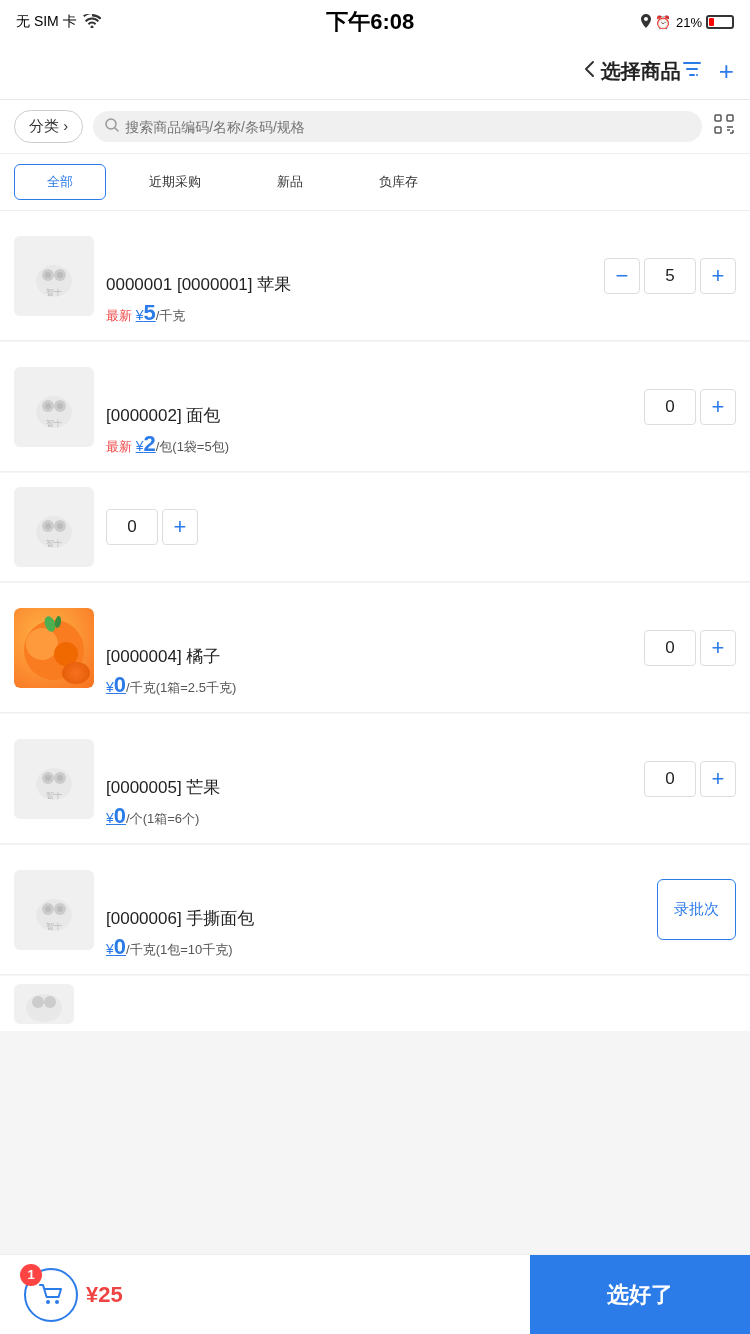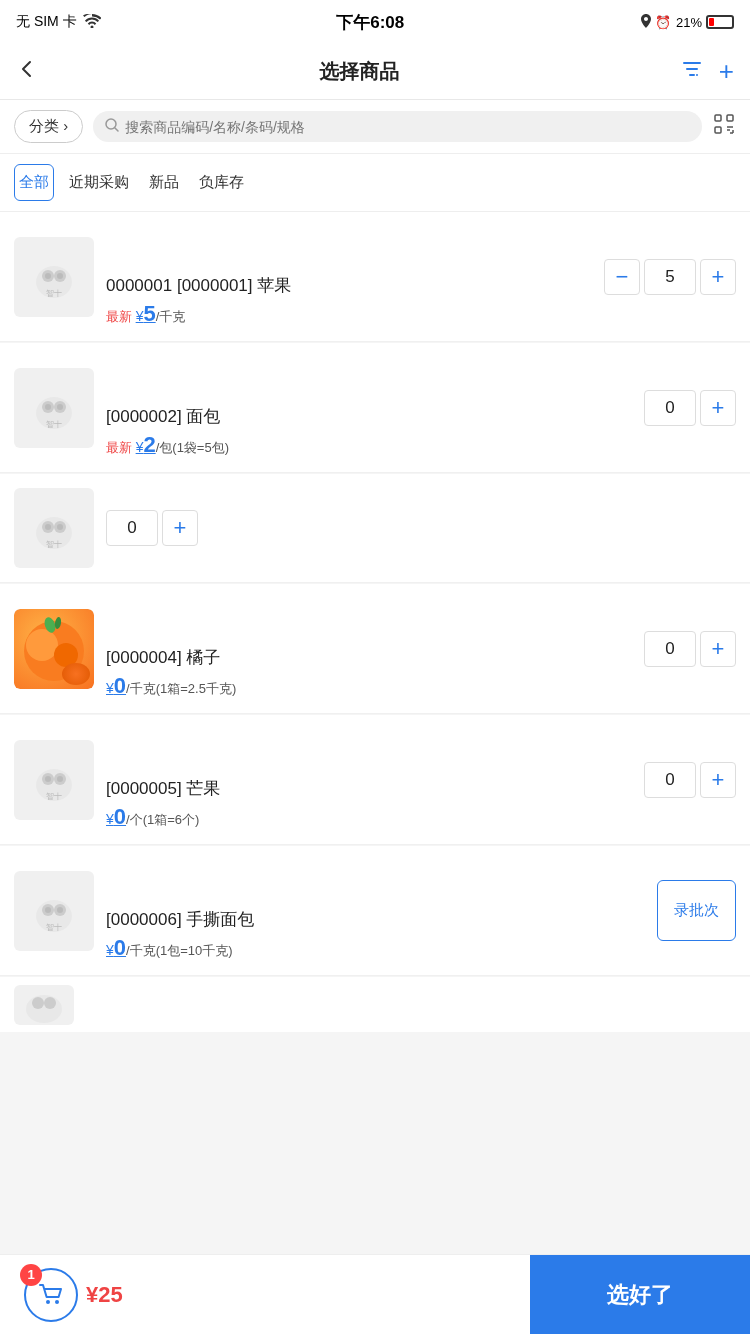--- a/index.html
+++ b/index.html
@@ -17,34 +17,34 @@
       background: #fff;
       height: 44px;
       display: flex;
       align-items: center;
       justify-content: space-between;
       padding: 0 16px;
       font-size: 15px;
       font-weight: 500;
     }
     .status-left { display: flex; align-items: center; gap: 6px; font-size: 14px; }
-    .status-center { font-size: 17px; font-weight: 600; }
+    .status-center { font-size: 22px; font-weight: 600; }
     .status-right { display: flex; align-items: center; gap: 4px; font-size: 13px; }
     .battery-bar {
       width: 28px; height: 14px; border: 2px solid #333; border-radius: 3px; position: relative; display: inline-flex; align-items: center; padding: 1px;
     }
     .battery-fill { width: 21%; height: 100%; background: #f00; border-radius: 1px; }
 
     
     .nav-bar {
       background: #fff;
       height: 56px;
       display: flex;
       align-items: center;
-      justify-content: space-between;
+      justify-content: flex-end;
       padding: 0 16px;
       border-bottom: 1px solid #e8e8e8;
     }
     .nav-title { font-size: 20px; font-weight: 600; color: #222; }
     .nav-left, .nav-right { display: flex; align-items: center; gap: 16px; }
     .nav-btn { font-size: 22px; color: #333; background: none; border: none; cursor: pointer; }
     .nav-btn-blue { color: #2b7be9; }
 
     
     .filter-bar {
@@ -87,23 +87,23 @@
 
     
     .tab-bar {
       background: #fff;
       display: flex;
       padding: 10px 14px;
       gap: 10px;
       border-bottom: 1px solid #eee;
     }
     .tab-item {
-      padding: 8px 4px;
+      padding: 8px 32px;
       border-radius: 6px;
-      font-size: 15px;
+      font-size: 13px;
       cursor: pointer;
       border: 1px solid transparent;
       color: #333;
       background: #fff;
     }
     .tab-item.active {
       border-color: #2b7be9;
       color: #2b7be9;
       background: #fff;
     }

